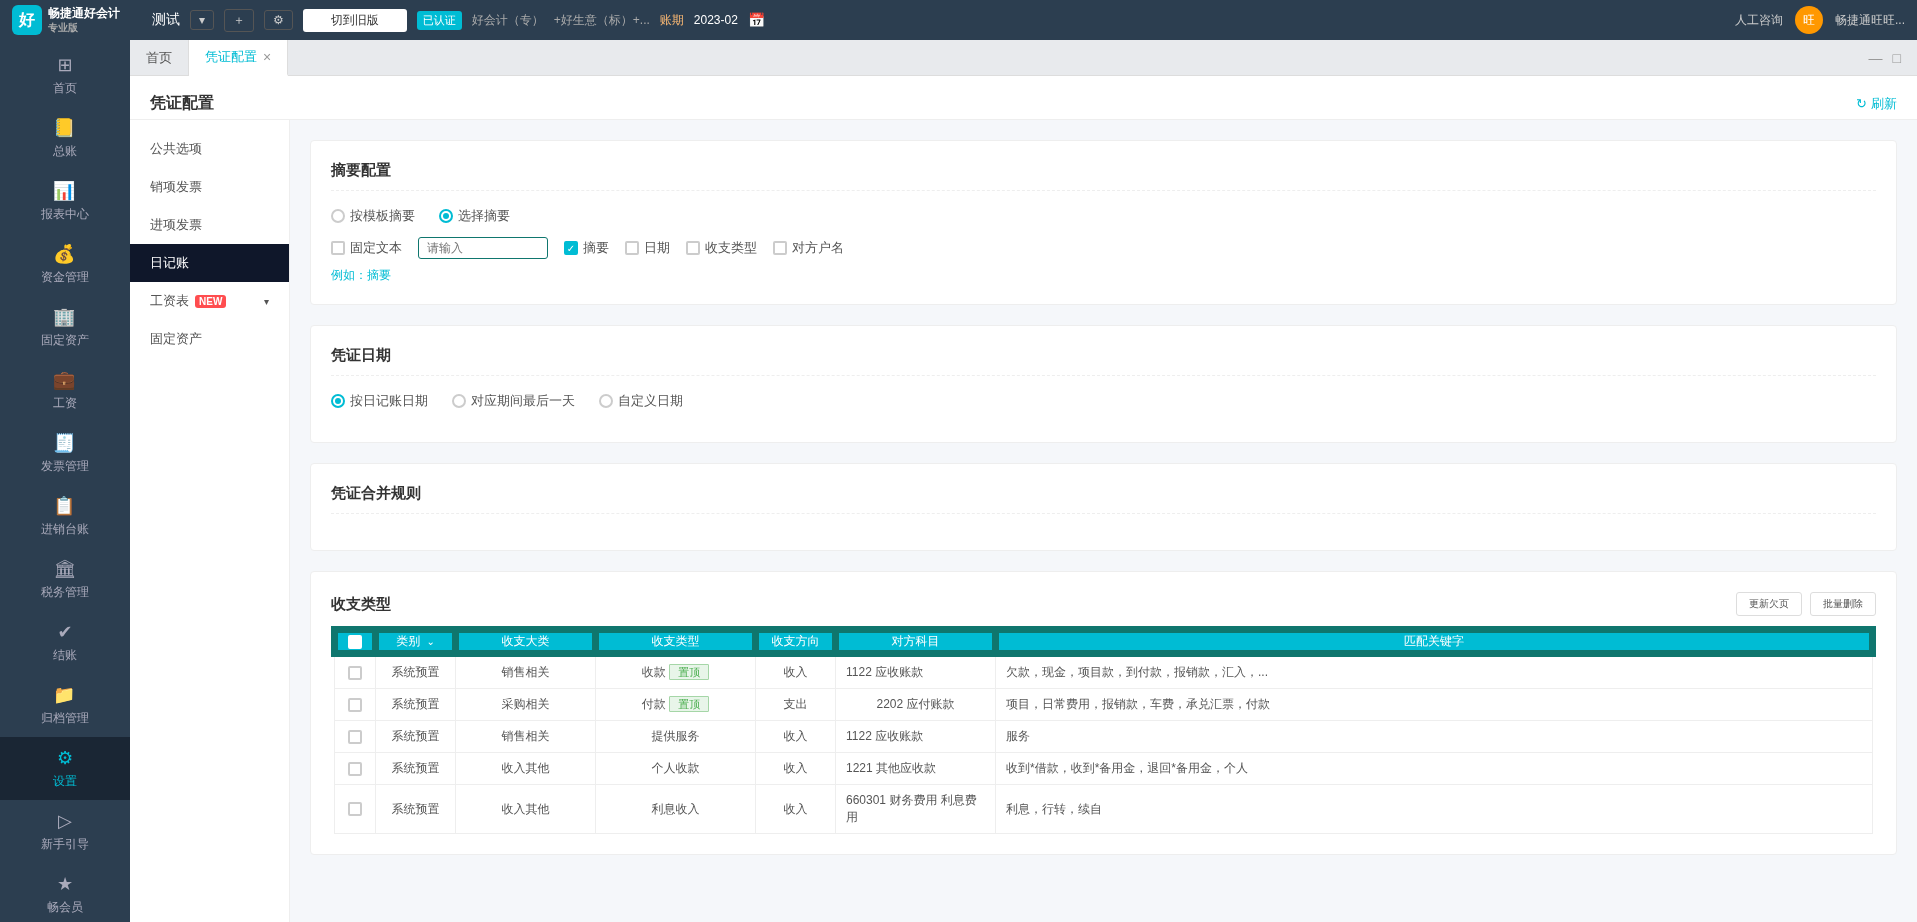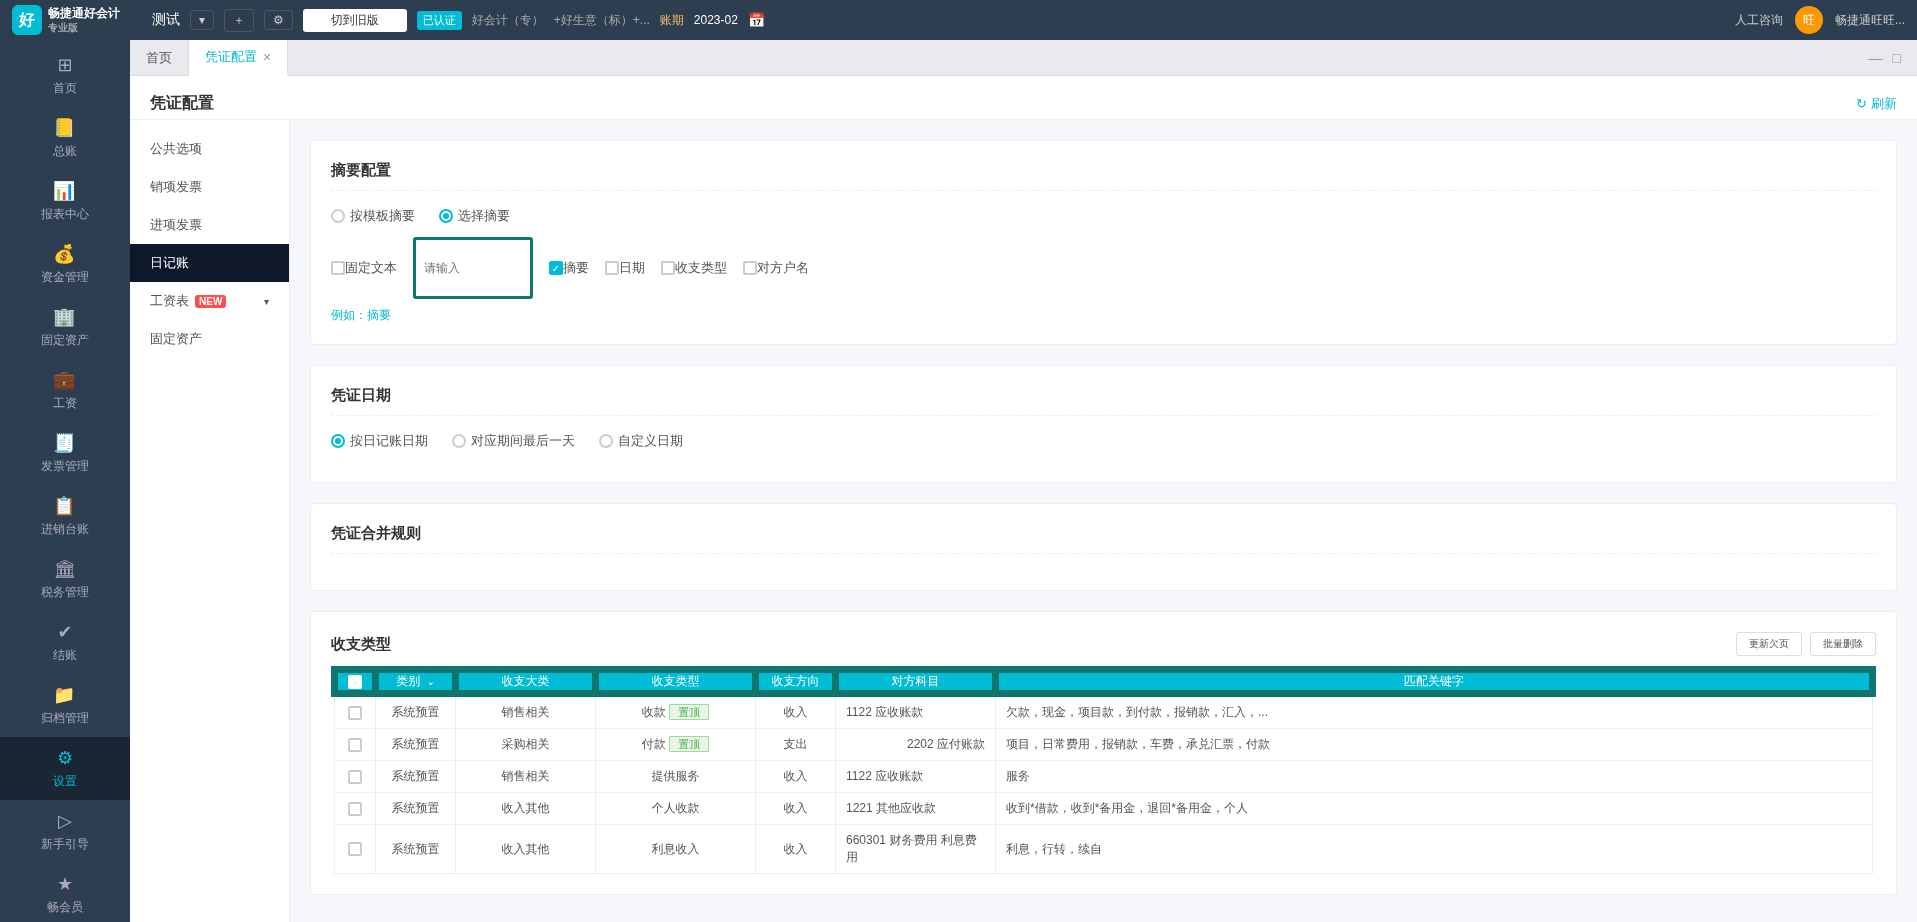--- a/index.html
+++ b/index.html
@@ -298,46 +298,47 @@
     .checkbox-row {
       display: flex;
       align-items: center;
       gap: 16px;
       margin-top: 8px;
       flex-wrap: wrap;
     }
     .checkbox-item {
       display: flex;
       align-items: center;
+      gap: 5px;
       cursor: pointer;
       color: #555;
     }
     .checkbox-box {
       width: 14px;
       height: 14px;
       border: 2px solid #ccc;
       border-radius: 2px;
       display: flex;
       align-items: center;
       justify-content: center;
       flex-shrink: 0;
     }
     .checkbox-box.checked {
       background: #00bcd4;
       border-color: #00bcd4;
       color: white;
       font-size: 10px;
     }
     .text-input {
-      border: 3px solid #0f766e;
+      border: 1px solid #0f766e;
       border-radius: 3px;
-      padding: 21px 8px;
+      padding: 3px 8px;
       font-size: 12px;
       color: #999;
-      width: 120px;
+      width: 130px;
     }
     .example-text {
       color: #00bcd4;
       font-size: 12px;
       margin-top: 8px;
     }
 
     
     .table-header-row {
       display: flex;
@@ -653,21 +654,21 @@
     <td>
       <div class="checkbox-box" style="margin:0 auto;"></div>
     </td>
     <td>系统预置</td>
     <td>采购相关</td>
     <td>
       付款
       <span class="tag-reset">置顶</span>
     </td>
     <td>支出</td>
-    <td style="text-align:right;">2202 应付账款</td>
+    <td style="text-align:center;">2202 应付账款</td>
     <td style="text-align:left;">项目，日常费用，报销款，车费，承兑汇票，付款</td>
   </tr>
                     <tr>
     <td>
       <div class="checkbox-box" style="margin:0 auto;"></div>
     </td>
     <td>系统预置</td>
     <td>销售相关</td>
     <td>
       提供服务

